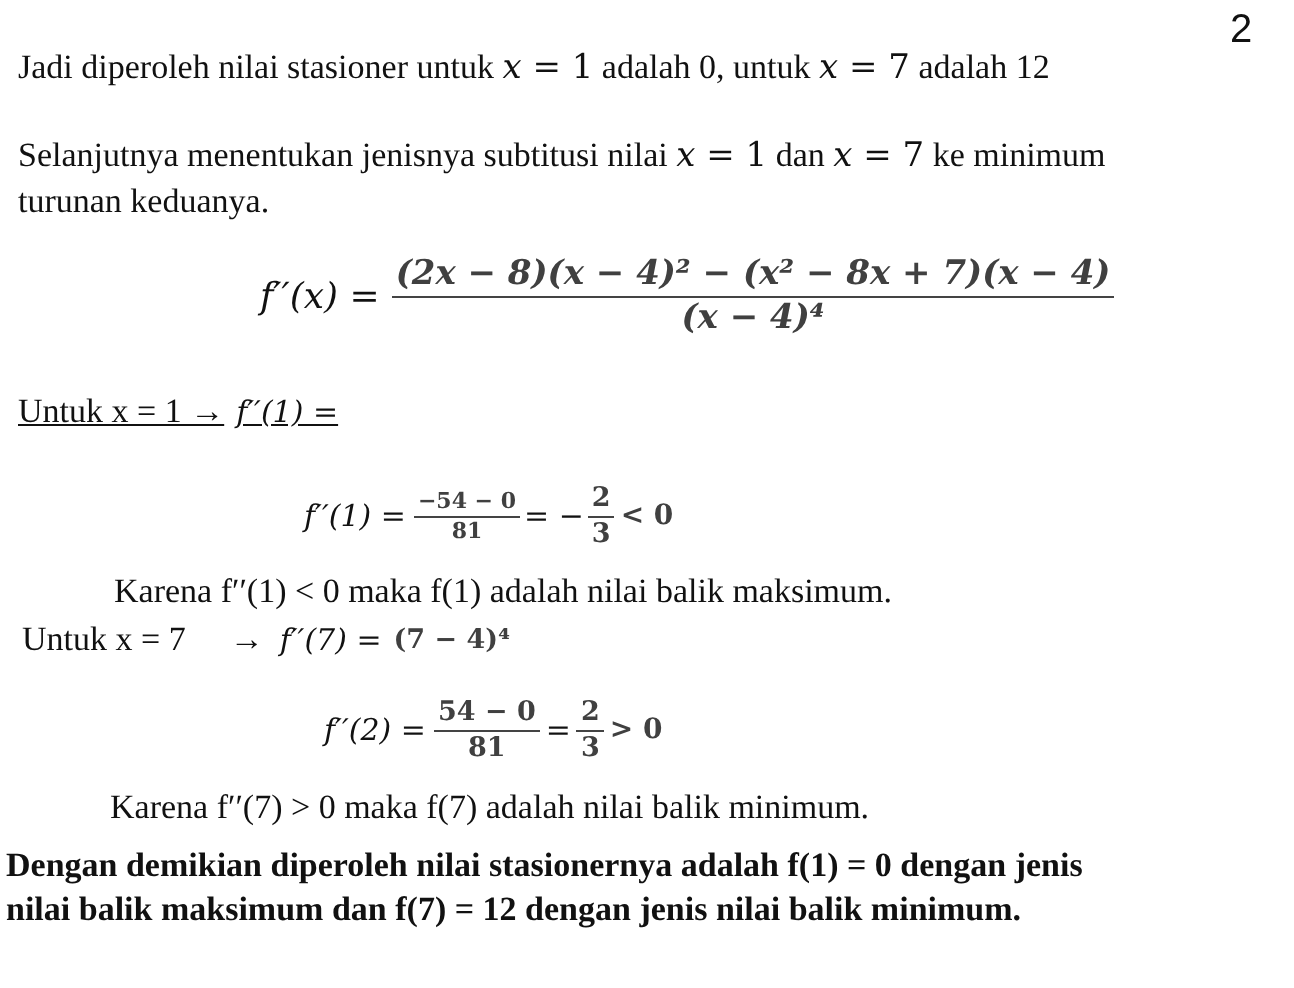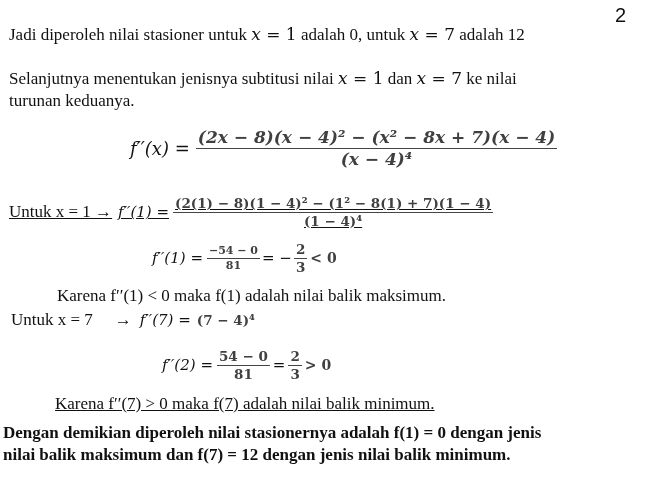--- a/index.html
+++ b/index.html
@@ -20,39 +20,35 @@
 </head>
 <body>
 
 <div class="abs page-num" style="left:615px; top:4px;">2</div>
 
 <div class="abs txt" style="left:9px; top:24px;">
   <span>Jadi diperoleh nilai stasioner untuk </span><span class="it m">x</span><span class="m"> = 1</span><span> adalah 0, untuk </span><span class="it m">x</span><span class="m"> = 7</span><span> adalah 12</span>
 </div>
 
 <div class="abs txt" style="left:9px; top:68px;">
-  <span>Selanjutnya menentukan jenisnya subtitusi nilai </span><span class="it m">x</span><span class="m"> = 1</span><span> dan </span><span class="it m">x</span><span class="m"> = 7</span><span> ke nilai</span>
+  <span>Selanjutnya menentukan jenisnya subtitusi nilai </span><span class="it m">x</span><span class="m"> = 1</span><span> dan </span><span class="it m">x</span><span class="m"> = 7</span><span> ke minimum</span>
 </div>
 <div class="abs txt" style="left:9px; top:91px;">turunan keduanya.</div>
 
 <div class="abs row" style="left:130px; top:128px;">
   <span class="m it" style="font-size:18px; margin-right:6px;">f′′(x) =</span>
   <span class="frac m bold mathgray" style="font-size:17px;">
     <span class="num it">(2x − 8)(x − 4)² − (x² − 8x + 7)(x − 4)</span>
     <span class="den it">(x − 4)⁴</span>
   </span>
 </div>
 
 <div class="abs row" style="left:9px; top:196px;text-decoration:underline;">
   <span class="txt" style="margin-right:6px;">Untuk x = 1 →</span>
   <span class="m it" style="font-size:15px; margin-right:4px;">f′′(1) =</span>
-  <span class="frac m bold mathgray" style="font-size:13.5px;">
-    <span class="num">(2(1) − 8)(1 − 4)² − (1² − 8(1) + 7)(1 − 4)</span>
-    <span class="den">(1 − 4)⁴</span>
-  </span>
 </div>
 
 <div class="abs row" style="left:152px; top:242px;">
   <span class="m it" style="font-size:15px; margin-right:4px;">f′′(1) =</span>
   <span class="frac m bold mathgray" style="font-size:11px;">
     <span class="num">−54 − 0</span>
     <span class="den">81</span>
   </span>
   <span class="m" style="font-size:15px; margin:0 2px;">= −</span>
   <span class="frac m bold mathgray" style="font-size:13.5px;">
@@ -80,16 +76,16 @@
     <span class="den">81</span>
   </span>
   <span class="m" style="font-size:15px; margin:0 3px;">=</span>
   <span class="frac m bold mathgray" style="font-size:13.5px;">
     <span class="num">2</span>
     <span class="den">3</span>
   </span>
   <span class="m bold mathgray" style="font-size:14px; margin-left:3px;">&gt; 0</span>
 </div>
 
-<div class="abs txt" style="left:55px; top:394px;text-decoration:underline;">Karena f′′(7) &gt; 0 maka f(7) adalah nilai balik minimum.</div>
+<div class="abs txt" style="left:55px; top:394px;">Karena f′′(7) &gt; 0 maka f(7) adalah nilai balik minimum.</div>
 
 <div class="abs txt bold" style="left:3px; top:423px;">Dengan demikian diperoleh nilai stasionernya adalah f(1) = 0 dengan jenis</div>
 <div class="abs txt bold" style="left:3px; top:445px;">nilai balik maksimum dan f(7) = 12 dengan jenis nilai balik minimum.</div>
 
 </body></html>

